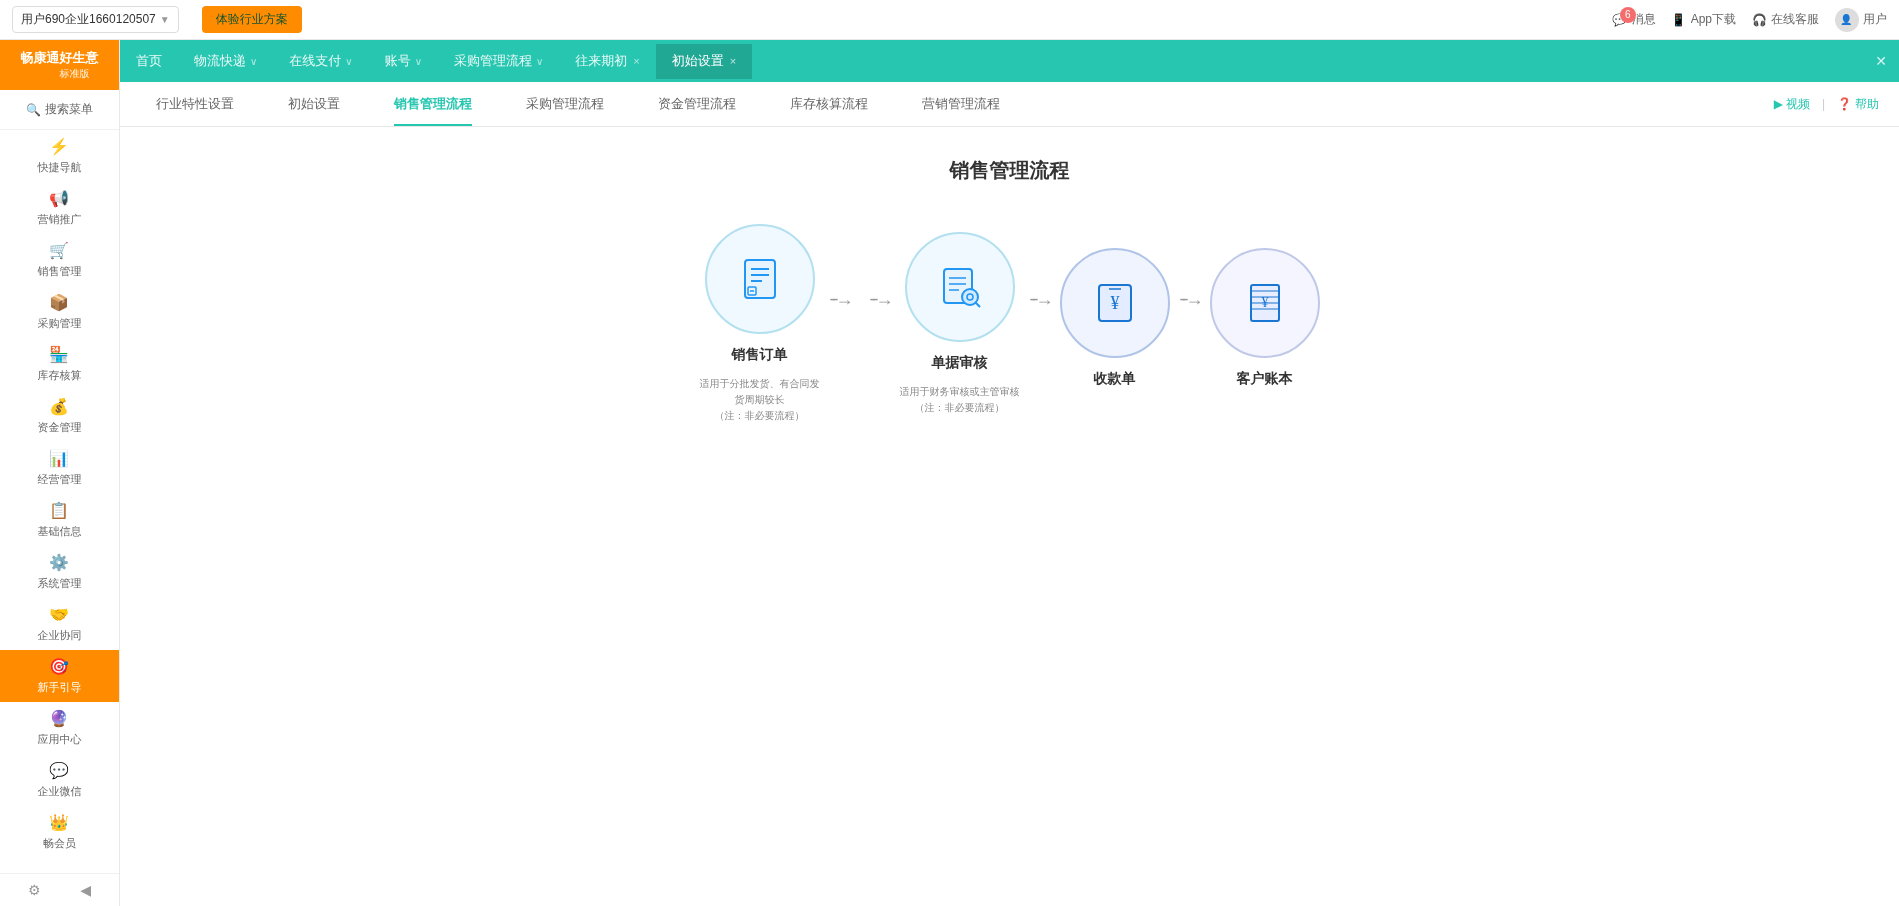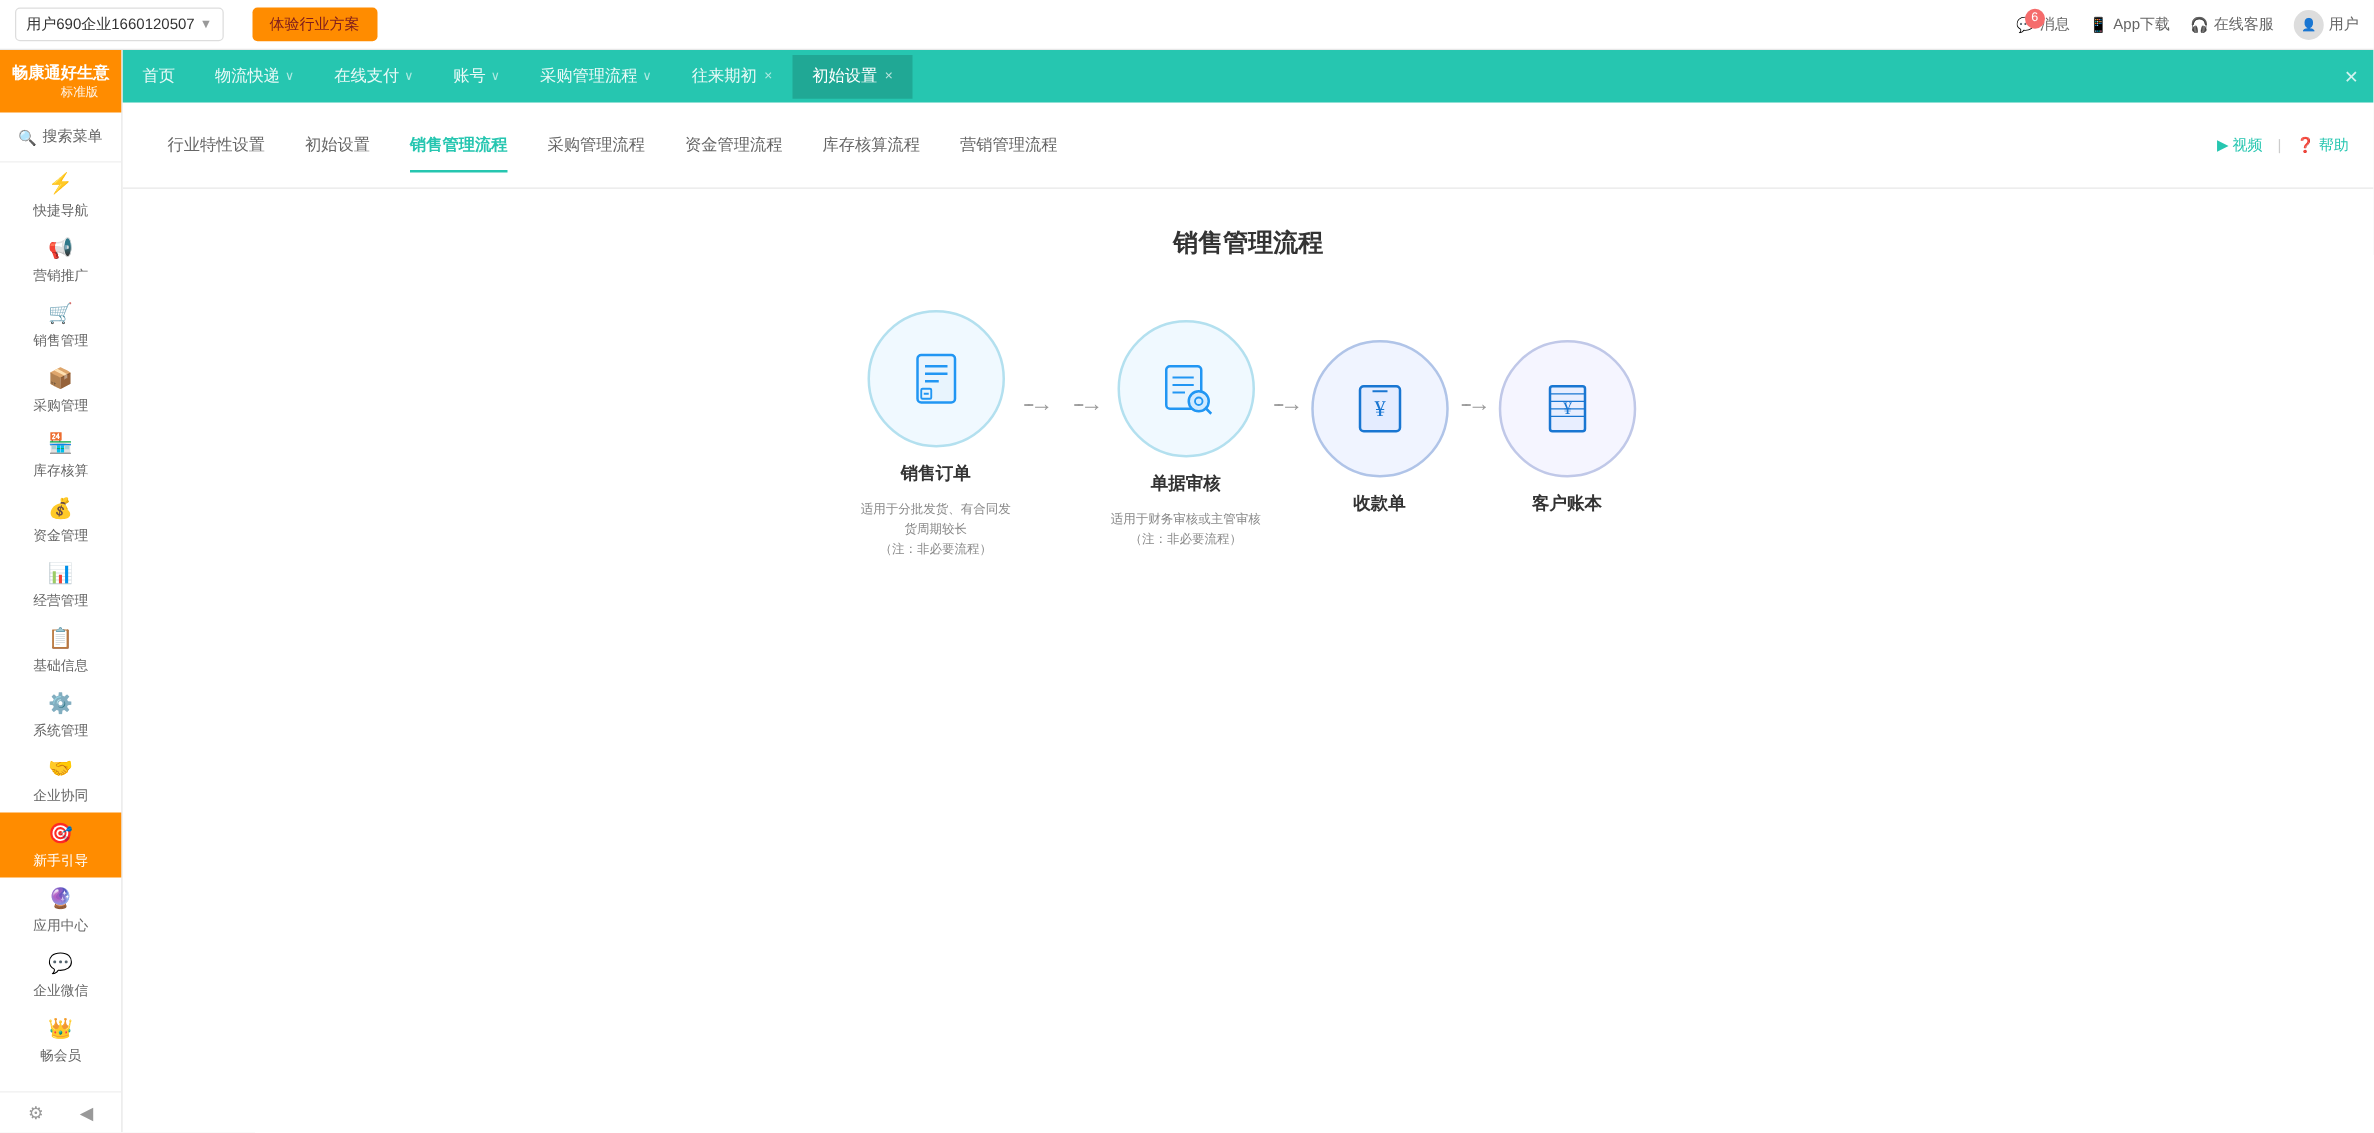--- a/index.html
+++ b/index.html
@@ -18,36 +18,36 @@
     }
     .top-bar-left { display: flex; align-items: center; gap: 23px; }
     .user-selector {
       display: flex; align-items: center; gap: 4px;
       border: 1px solid #ddd; border-radius: 4px;
       padding: 4px 8px; cursor: pointer; background: #fff;
       font-size: 12px; color: #333;
     }
     .user-selector .chevron { color: #999; font-size: 10px; }
     .trial-btn {
-      background: #ff8c00; color: #7f1d1d; border: none;
+      background: #ff8c00; color: #14532d; border: none;
       border-radius: 4px; padding: 5px 14px; cursor: pointer;
       font-size: 12px; font-family: inherit;
     }
     .top-bar-right { display: flex; align-items: center; gap: 16px; font-size: 12px; color: #666; }
     .top-bar-right .icon-item { display: flex; align-items: center; gap: 4px; cursor: pointer; }
     .badge-container { position: relative; display: inline-flex; }
     .badge { position: absolute; top: -6px; right: -8px; background: #f56c6c; color: #fff; border-radius: 8px; font-size: 10px; padding: 0 4px; min-width: 16px; text-align: center; line-height: 16px; }
     .avatar { width: 24px; height: 24px; background: #ddd; border-radius: 50%; display: inline-flex; align-items: center; justify-content: center; font-size: 10px; color: #666; }
 
     
     .main-layout { display: flex; flex: 1; overflow: hidden; }
 
     
     .sidebar {
-      width: 98px;
+      width: 120px;
       background: #fff;
       border-right: 1px solid #e8e8e8;
       display: flex;
       flex-direction: column;
       flex-shrink: 0;
       position: relative;
     }
     .sidebar-logo {
       height: 50px;
       background: #ff8c00;
@@ -102,23 +102,24 @@
     .nav-close-all {
       margin-left: auto; margin-right: 12px;
       color: rgba(255,255,255,0.8); cursor: pointer; font-size: 14px;
     }
 
     
     .page-content { flex: 1; background: #fff; overflow-y: auto; }
 
     
     .sub-tabs {
-      display: flex; align-items: center; padding: 12px 20px;
+      display: flex; align-items: center; padding: 0 20px;
       border-bottom: 1px solid #e8e8e8; background: #fff;
       flex-shrink: 0;
+      gap: 22px;
     }
     .sub-tab {
       height: 44px; display: flex; align-items: center; padding: 0 16px;
       color: #666; font-size: 13px; cursor: pointer; position: relative;
       white-space: nowrap;
     }
     .sub-tab.active { color: #26c6b0; font-weight: bold; }
     .sub-tab.active::after {
       content: ''; position: absolute; bottom: 0; left: 16px; right: 16px;
       height: 2px; background: #26c6b0;

